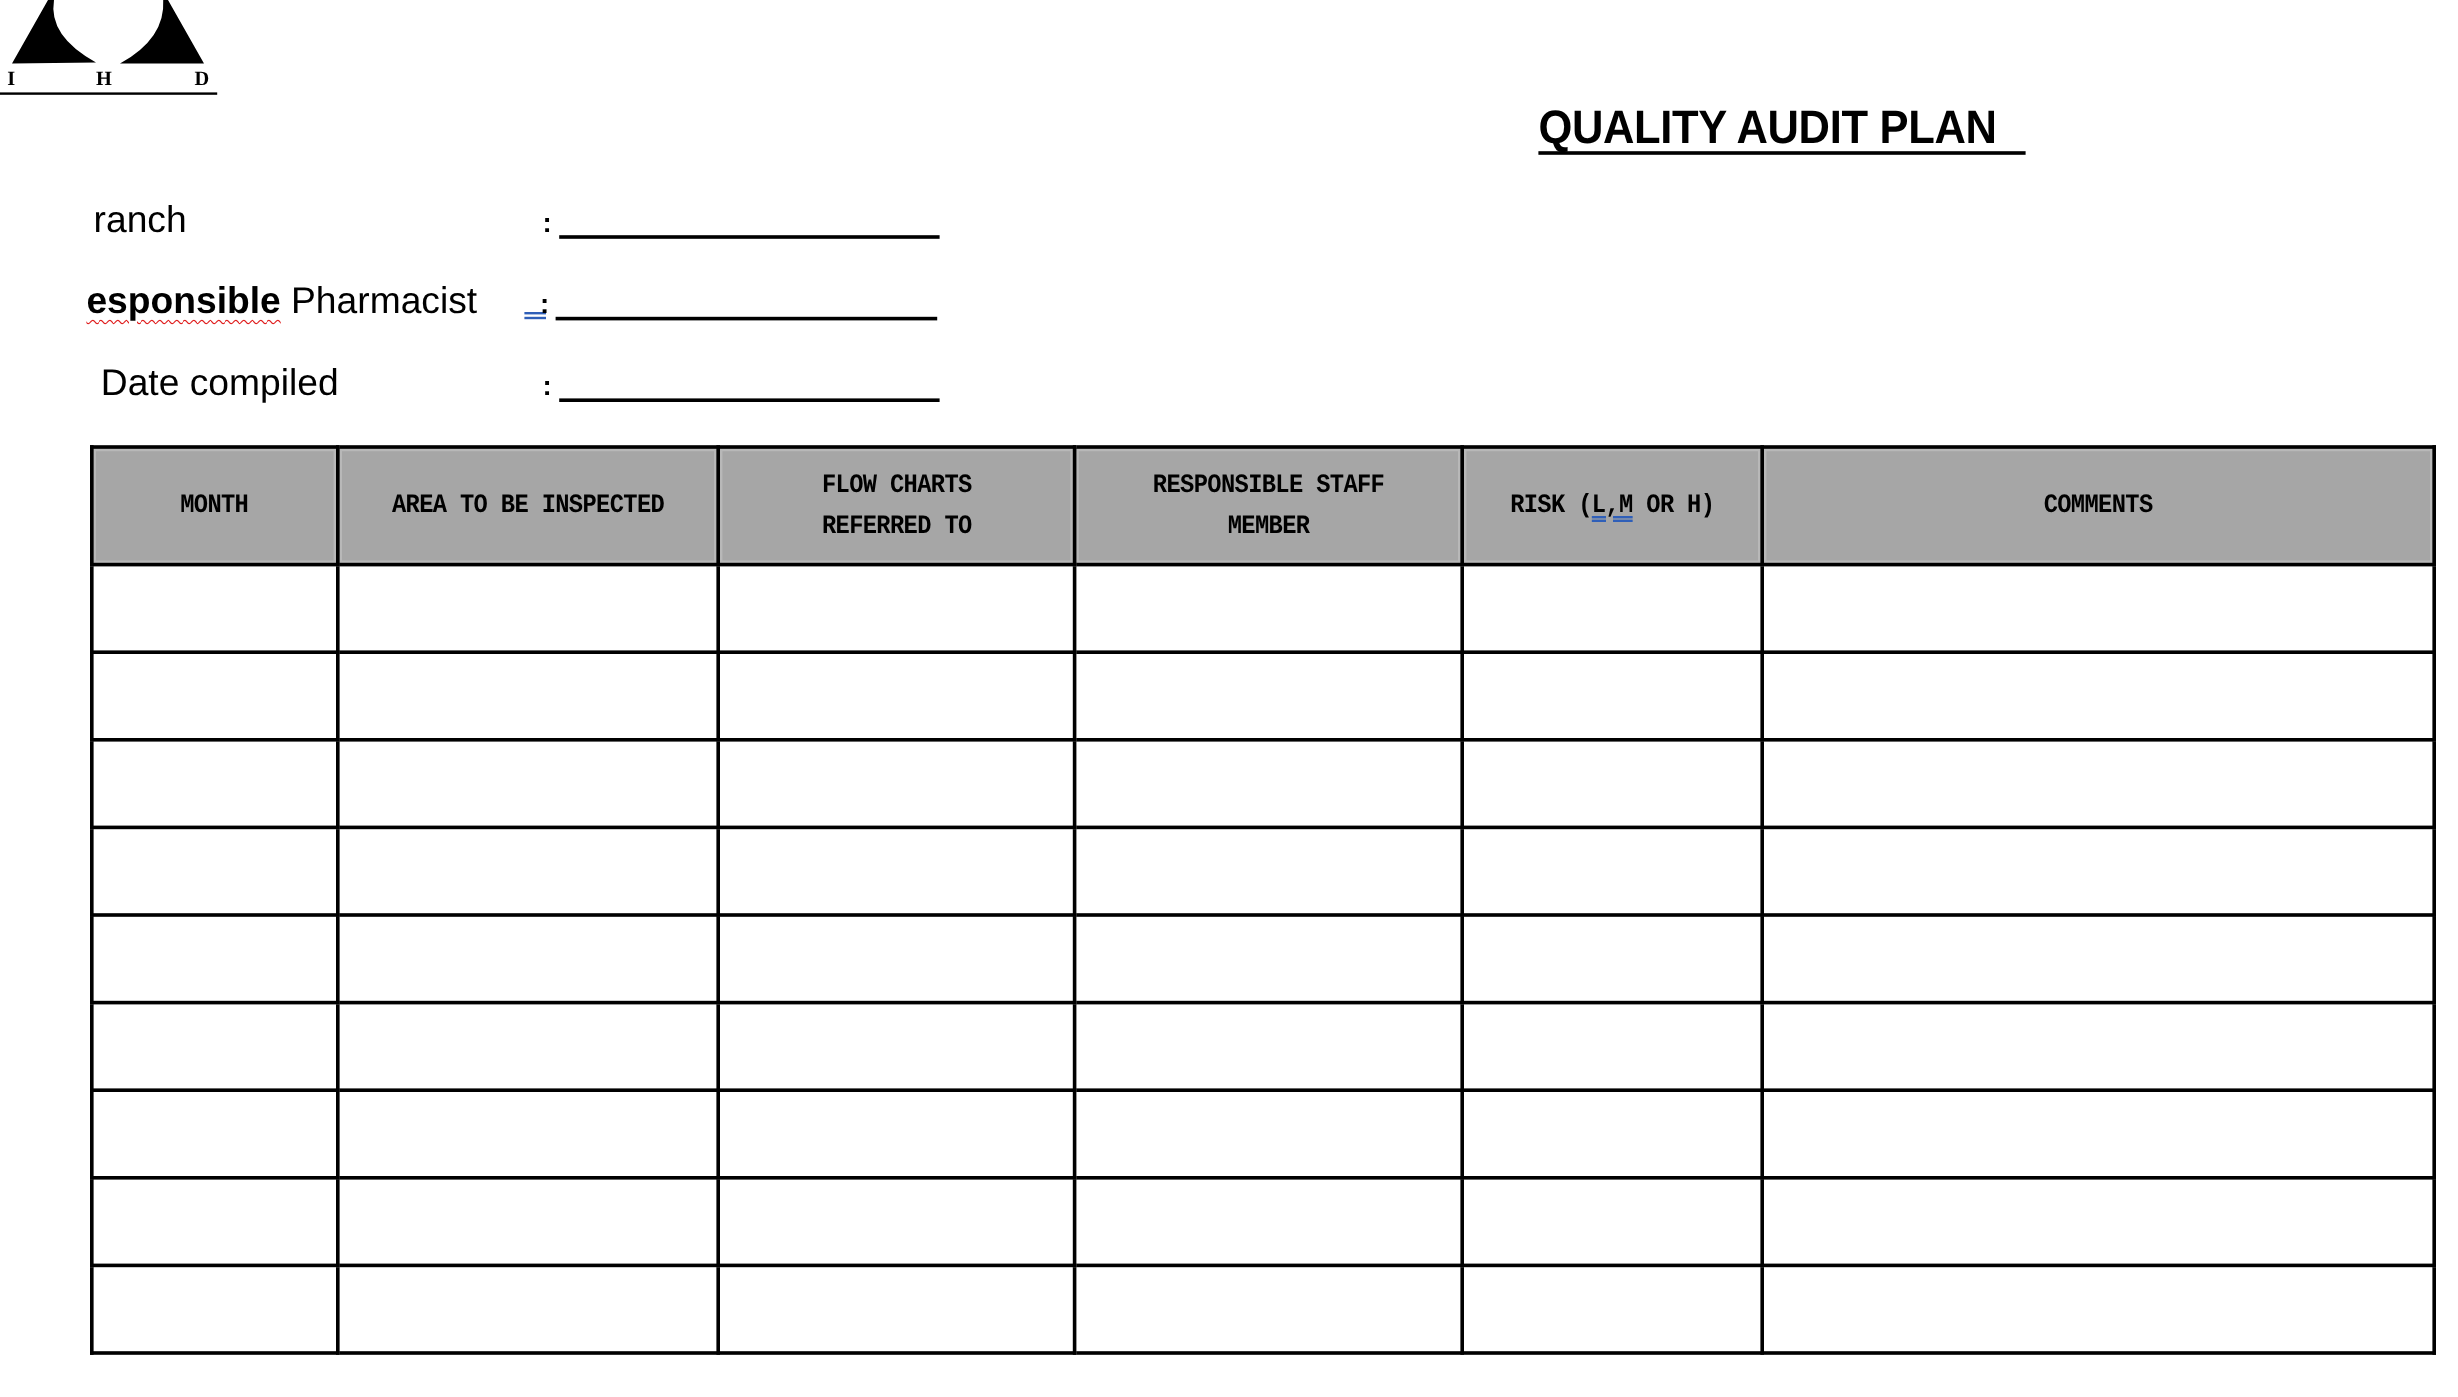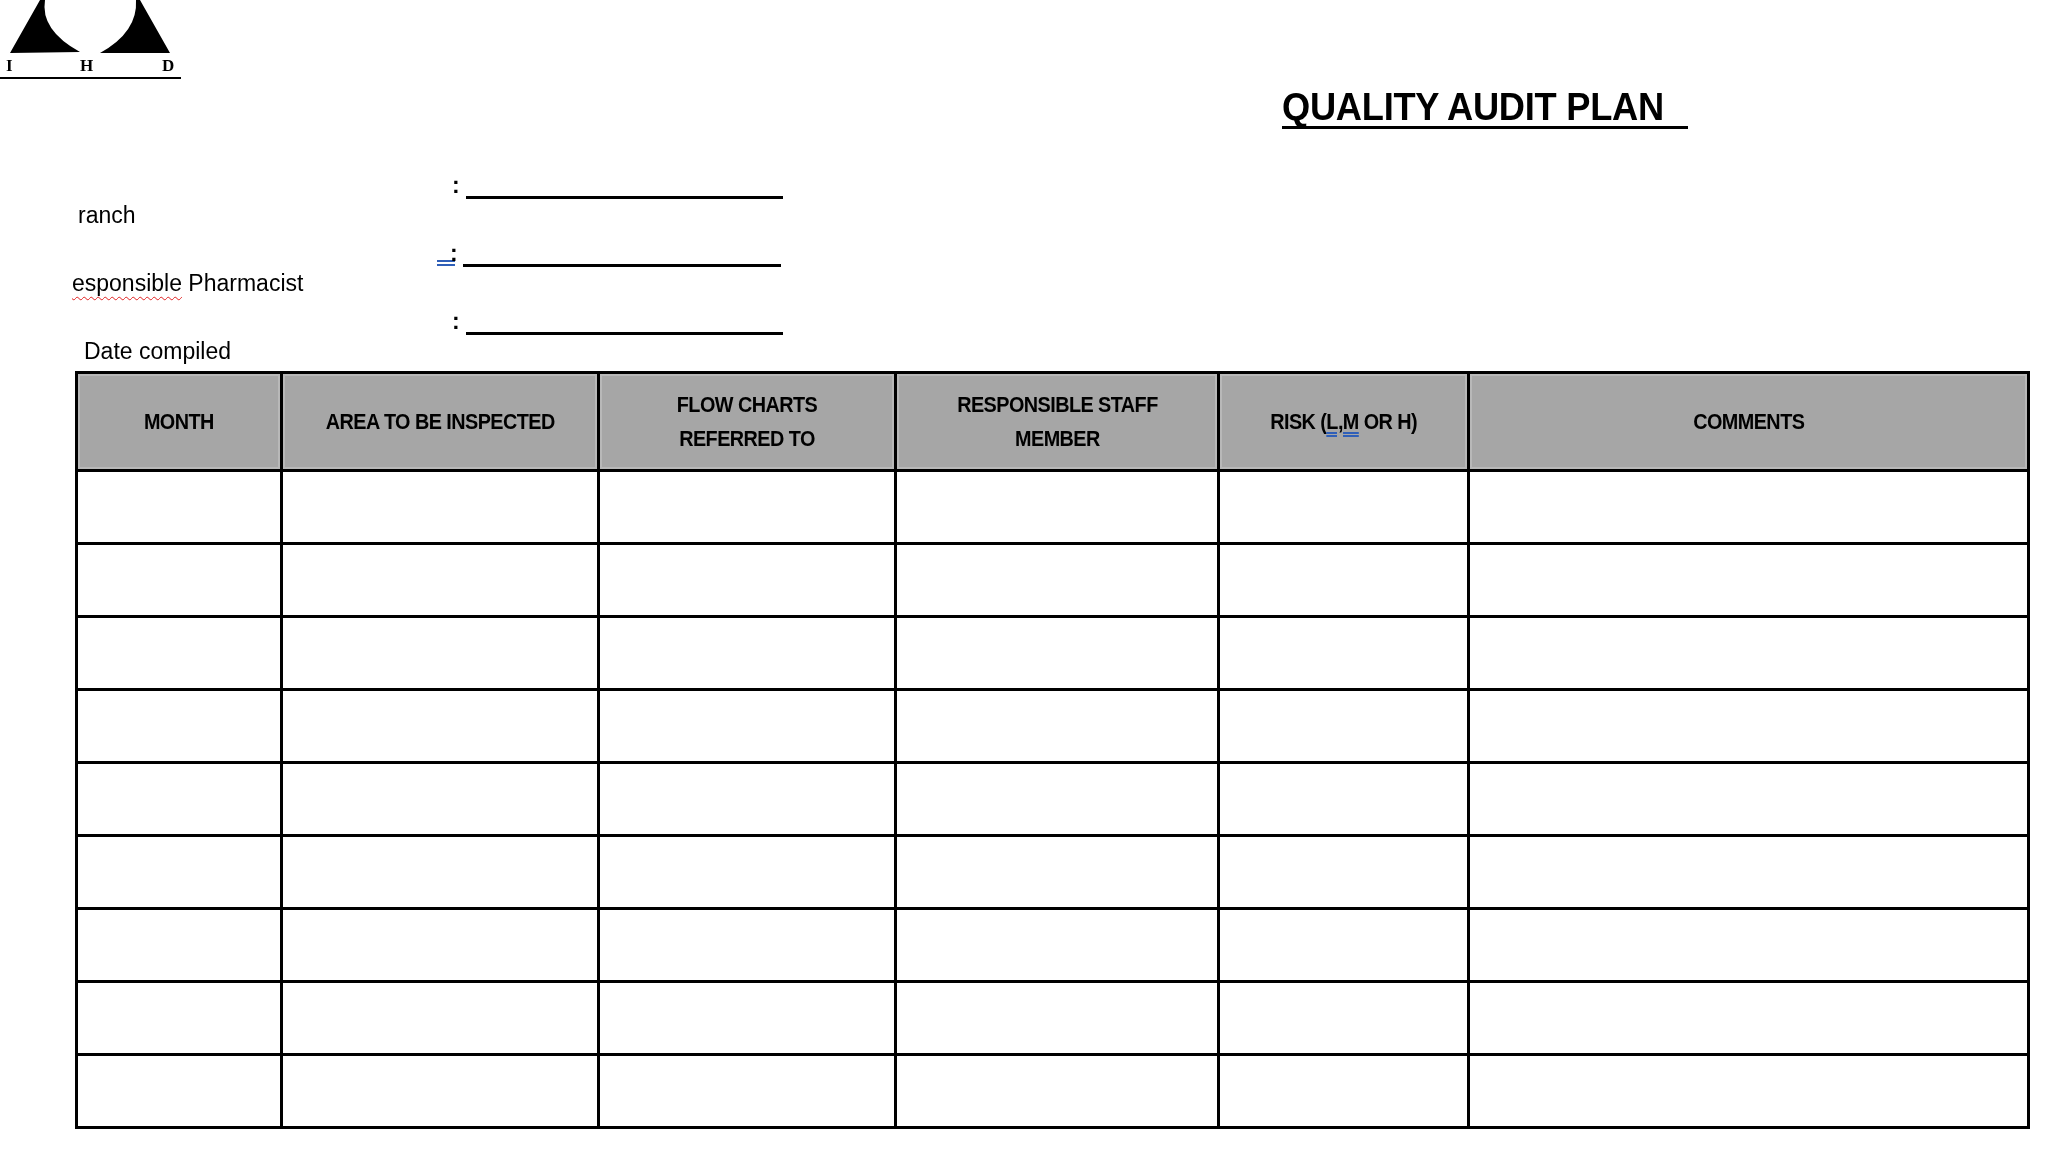--- a/index.html
+++ b/index.html
@@ -64,29 +64,29 @@
     .title-underline {
       position: absolute;
       left: 1282px;
       top: 126px;
       width: 406px;
       height: 3px;
       background: #000;
     }
     .field-label {
       position: absolute;
-      font-size: 23px;
+      font-size: 31px;
       line-height: 30px;
       white-space: nowrap;
-      margin-top: 32px;
     }
     .field-label .spell {
       text-decoration: underline wavy #e02020;
       text-decoration-thickness: 1px;
       text-underline-offset: 5px;
+      font-weight: bold;
     }
     .field-colon {
       position: absolute;
       left: 452px;
       font-size: 23px;
       font-weight: bold;
       line-height: 30px;
     }
     .field-line {
       position: absolute;
@@ -103,20 +103,21 @@
     }
 
     
     .audit-table {
       position: absolute;
       left: 75px;
       top: 371px;
       width: 1952px;
       border-collapse: collapse;
       table-layout: fixed;
+      font-family: Liberation Mono, monospace;
     }
     .audit-table th,
     .audit-table td {
       border: 3px solid #000;
       padding: 0;
     }
     .audit-table th {
       background: #a6a6a6;
       height: 95px;
       font-size: 22px;

